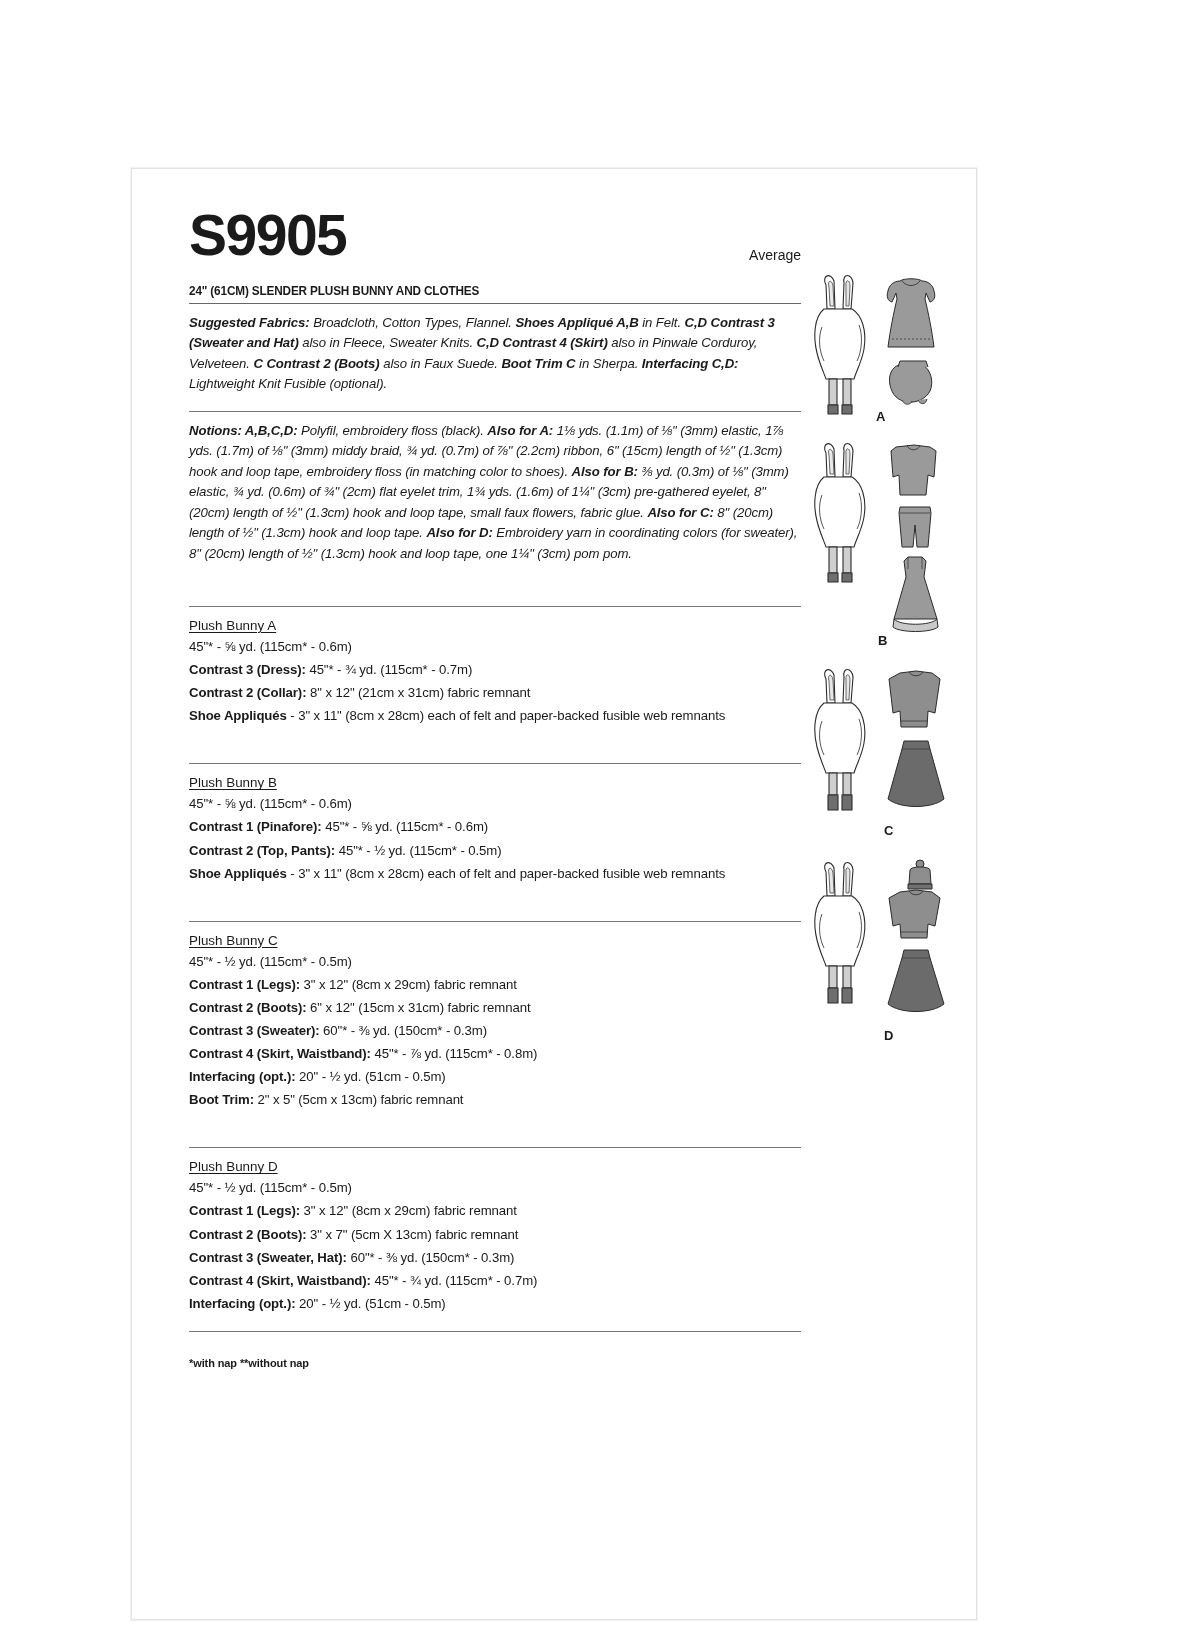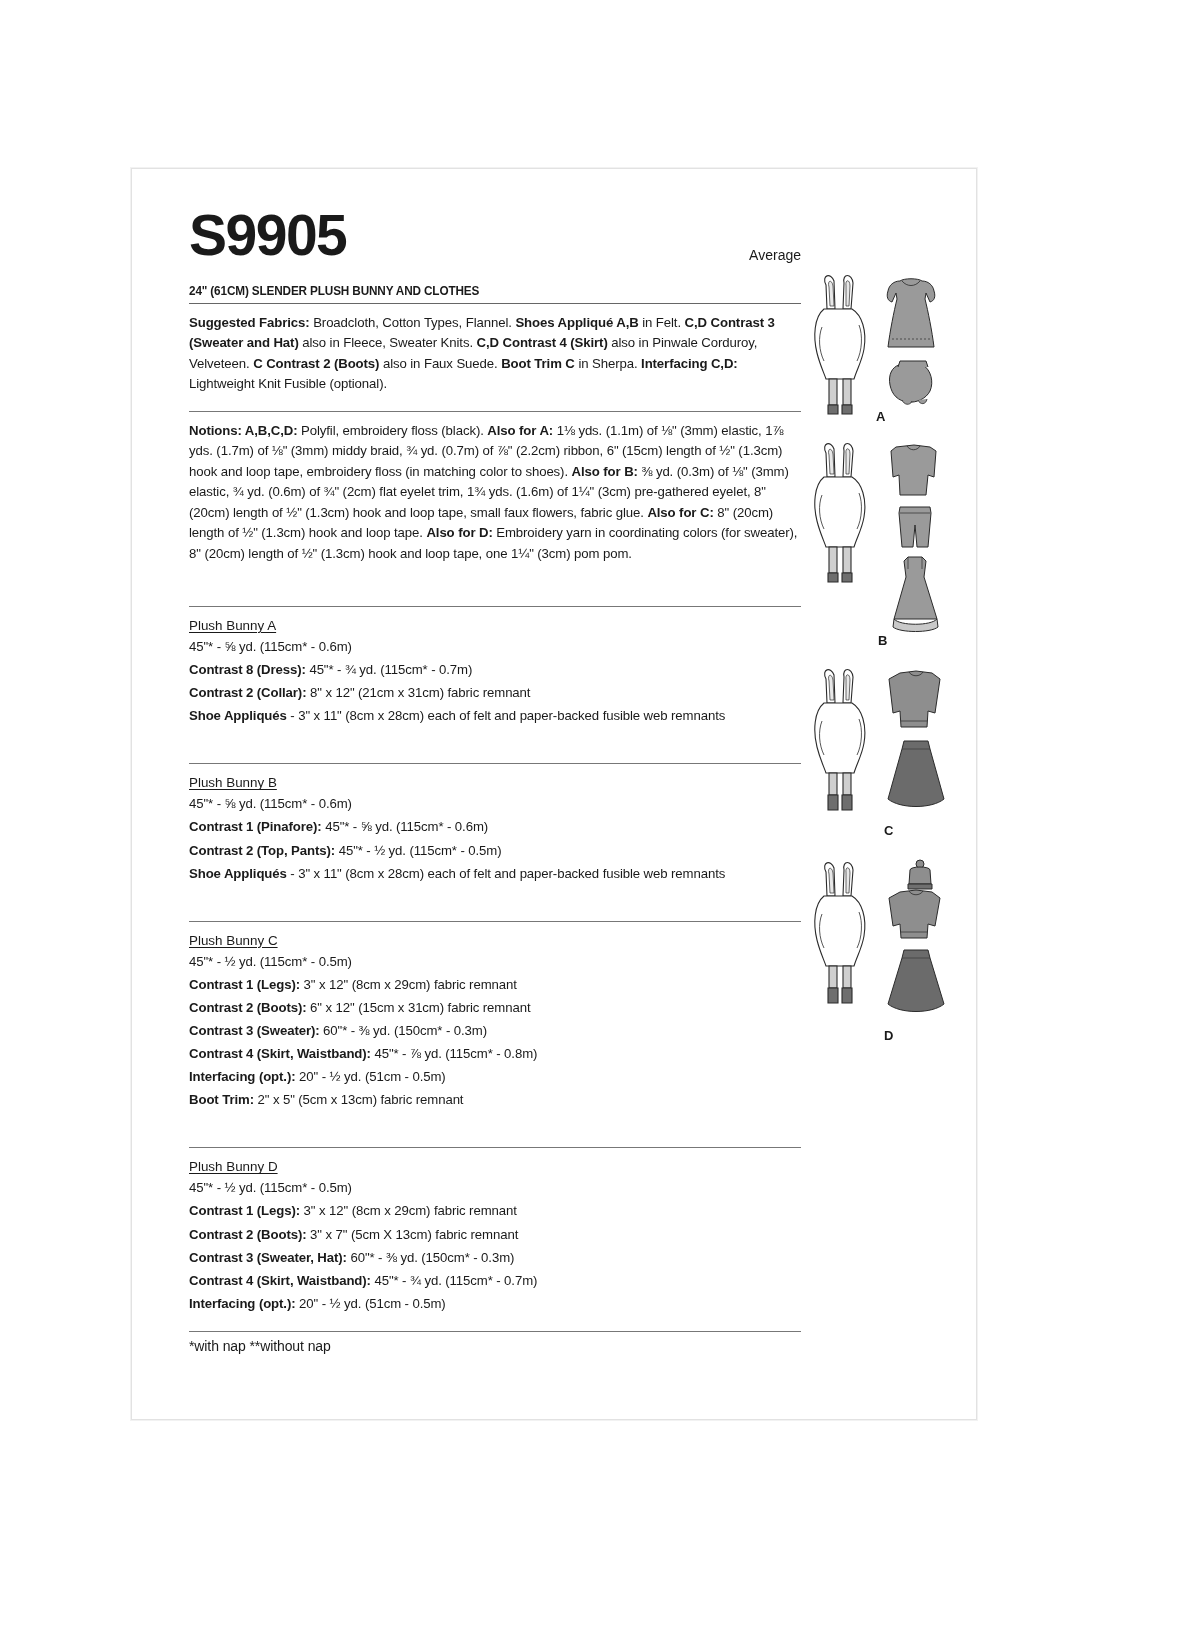--- a/index.html
+++ b/index.html
@@ -18,21 +18,21 @@
     height: 1650px;
     background: #ffffff;
     overflow: hidden;
   }
   
   #envelope {
     position: absolute;
     left: 131px;
     top: 168px;
     width: 846px;
-    height: 1252px;
+    height: 1452px;
     background: #ffffff;
     border: 1px solid #e2e2e2;
     box-shadow: 0 0 0 1px #f2f2f2;
   }
   #content {
     position: absolute;
     left: 57px;
     top: 32px;
     width: 612px;
   }
@@ -84,43 +84,44 @@
     height: 0;
   }
   
   .para {
     font-size: 13.2px;
     line-height: 1.55;
     color: #1a1a1a;
     text-align: left;
     margin: 9px 0 0 0;
     letter-spacing: -0.1px;
+    font-style: italic;
   }
   .para b { font-weight: bold; }
   .block { margin-top: 20px; }
   .block-head {
     font-size: 13.4px;
     font-weight: normal;
     text-decoration: underline;
     text-underline-offset: 2px;
     color: #1a1a1a;
     margin: 11px 0 2px 0;
   }
   .line {
     font-size: 13.2px;
     line-height: 1.75;
     color: #1a1a1a;
     letter-spacing: -0.1px;
   }
   .line b { font-weight: bold; }
   .footnote {
-    font-size: 14px;
-    font-weight: normal;
-    color: #1a1a1a;
-    margin-top: 6px;
+    font-size: 11px;
+    font-weight: bold;
+    color: #1a1a1a;
+    margin-top: 25px;
     letter-spacing: -0.1px;
   }
   .spacer-sm { height: 16px; }
   .spacer-md { height: 22px; }
   
   #illus {
     position: absolute;
     left: 672px;
     top: 100px;
     width: 152px;
@@ -160,21 +161,21 @@
 
       <p class="para" id="p-notions"><b>Notions: A,B,C,D:</b><span> Polyfil, embroidery floss (black). </span><b>Also for A:</b><span> 1⅛ yds. (1.1m) of ⅛" (3mm) elastic, 1⅞ yds. (1.7m) of ⅛" (3mm) middy braid, ¾ yd. (0.7m) of ⅞" (2.2cm) ribbon, 6" (15cm) length of ½" (1.3cm) hook and loop tape, embroidery floss (in matching color to shoes). </span><b>Also for B:</b><span> ⅜ yd. (0.3m) of ⅛" (3mm) elastic, ¾ yd. (0.6m) of ¾" (2cm) flat eyelet trim, 1¾ yds. (1.6m) of 1¼" (3cm) pre-gathered eyelet, 8" (20cm) length of ½" (1.3cm) hook and loop tape, small faux flowers, fabric glue. </span><b>Also for C:</b><span> 8" (20cm) length of ½" (1.3cm) hook and loop tape. </span><b>Also for D:</b><span> Embroidery yarn in coordinating colors (for sweater), 8" (20cm) length of ½" (1.3cm) hook and loop tape, one 1¼" (3cm) pom pom.</span></p>
 
       <div class="spacer-md"></div>
 
       <div id="blocks">
           <div class="block">
             <hr class="rule-thin">
             <div class="block-head">Plush Bunny A</div>
             <div class="line"><span>45"* - ⅝ yd. (115cm* - 0.6m)</span></div>
-            <div class="line"><b>Contrast 8 (Dress):</b><span> 45"* - ¾ yd. (115cm* - 0.7m)</span></div>
+            <div class="line"><b>Contrast 3 (Dress):</b><span> 45"* - ¾ yd. (115cm* - 0.7m)</span></div>
             <div class="line"><b>Contrast 2 (Collar):</b><span> 8" x 12" (21cm x 31cm) fabric remnant</span></div>
             <div class="line"><b>Shoe Appliqués</b><span> - 3" x 11" (8cm x 28cm) each of felt and paper-backed fusible web remnants</span></div>
             <div class="spacer-sm"></div>
           </div>
           <div class="block">
             <hr class="rule-thin">
             <div class="block-head">Plush Bunny B</div>
             <div class="line"><span>45"* - ⅝ yd. (115cm* - 0.6m)</span></div>
             <div class="line"><b>Contrast 1 (Pinafore):</b><span> 45"* - ⅝ yd. (115cm* - 0.6m)</span></div>
             <div class="line"><b>Contrast 2 (Top, Pants):</b><span> 45"* - ½ yd. (115cm* - 0.5m)</span></div>

